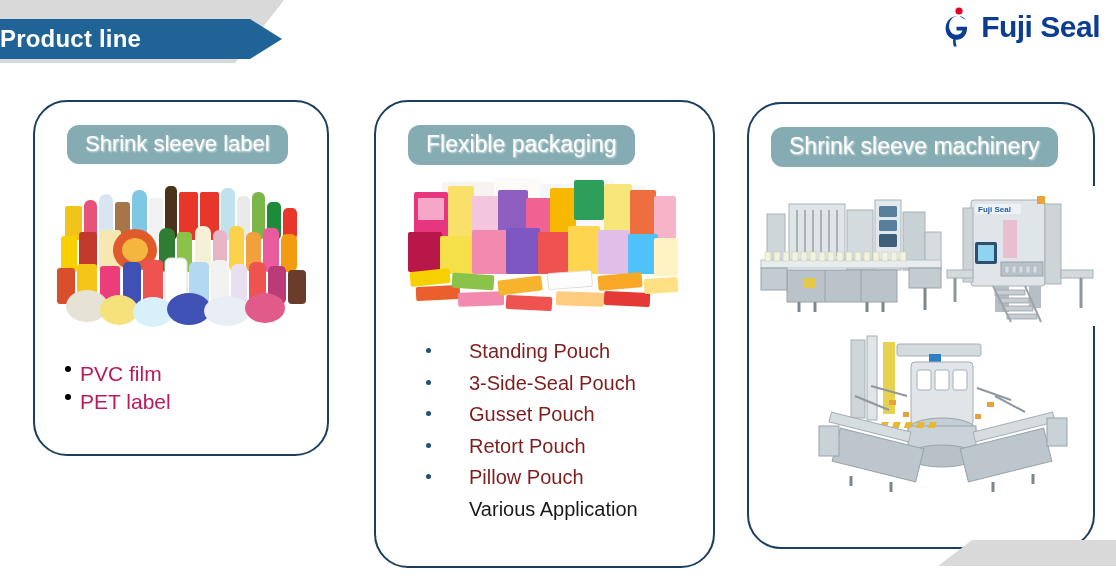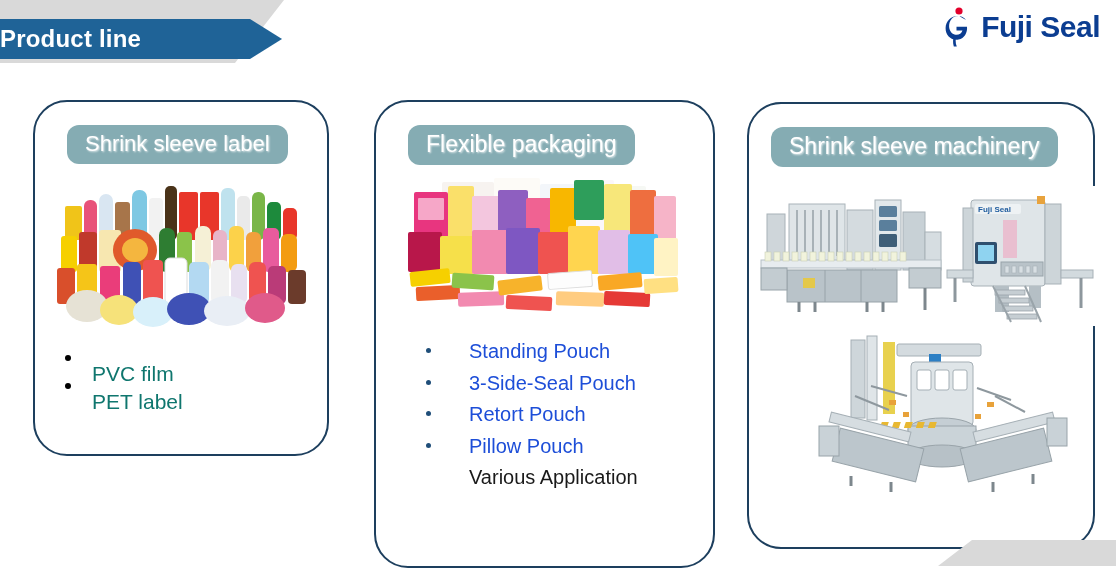--- a/index.html
+++ b/index.html
@@ -61,28 +61,28 @@
     padding: 6px 18px 8px 18px; white-space: nowrap;
     text-shadow: 1px 1px 2px rgba(255,255,255,.75);
     line-height: 1.15;
   }
   #badge-1 { left: 32px; }
   #badge-2 { left: 32px; font-size: 23px; }
   #badge-3 { left: 22px; font-size: 23px; }
 
   
   .list-a { position: absolute; left: 30px; }
-  .li-a { display: flex; align-items: flex-start; gap: 21px;
-          font-size: 21px; color: #0f766e; line-height: 28px; }
+  .li-a { display: flex; align-items: center; gap: 9px;
+          font-size: 21px; color: #be185d; line-height: 28px; }
   .dot-a { width: 6px; height: 6px; border-radius: 50%; background: #000;
            flex: 0 0 auto; transform: translateY(-5px); }
 
   .list-b { position: absolute; left: 50px; }
   .li-b { display: flex; align-items: baseline;
-          font-size: 20px; color: #1d4ed8; line-height: 31.5px; }
+          font-size: 20px; color: #7f1d1d; line-height: 31.5px; }
   .dot-b { width: 5px; height: 5px; border-radius: 50%; background: #1f4e79;
            flex: 0 0 auto; transform: translateY(-5px); margin-right: 38px; }
   .li-b-cont { padding-left: 43px; font-size: 20px; color: #1a1a1a;
                line-height: 31.5px; }
 
   
   .deco-br {
     position: absolute; right: 0; bottom: 12px; width: 178px; height: 26px;
     background: #d9d9d9;
     clip-path: polygon(34px 0, 178px 0, 178px 26px, 0 26px);
@@ -261,20 +261,24 @@
     </div>
 
     <div class="list-b" style="top:234px">
       <div class="li-b">
         <span class="dot-b"></span>
         <span>Standing Pouch</span>
       </div>
       <div class="li-b">
         <span class="dot-b"></span>
         <span>3-Side-Seal Pouch</span>
+      </div>
+      <div class="li-b">
+        <span class="dot-b"></span>
+        <span>Gusset Pouch</span>
       </div>
       <div class="li-b">
         <span class="dot-b"></span>
         <span>Retort Pouch</span>
       </div>
       <div class="li-b">
         <span class="dot-b"></span>
         <span>Pillow Pouch</span>
       </div>
       <div class="li-b-cont">Various Application</div>

